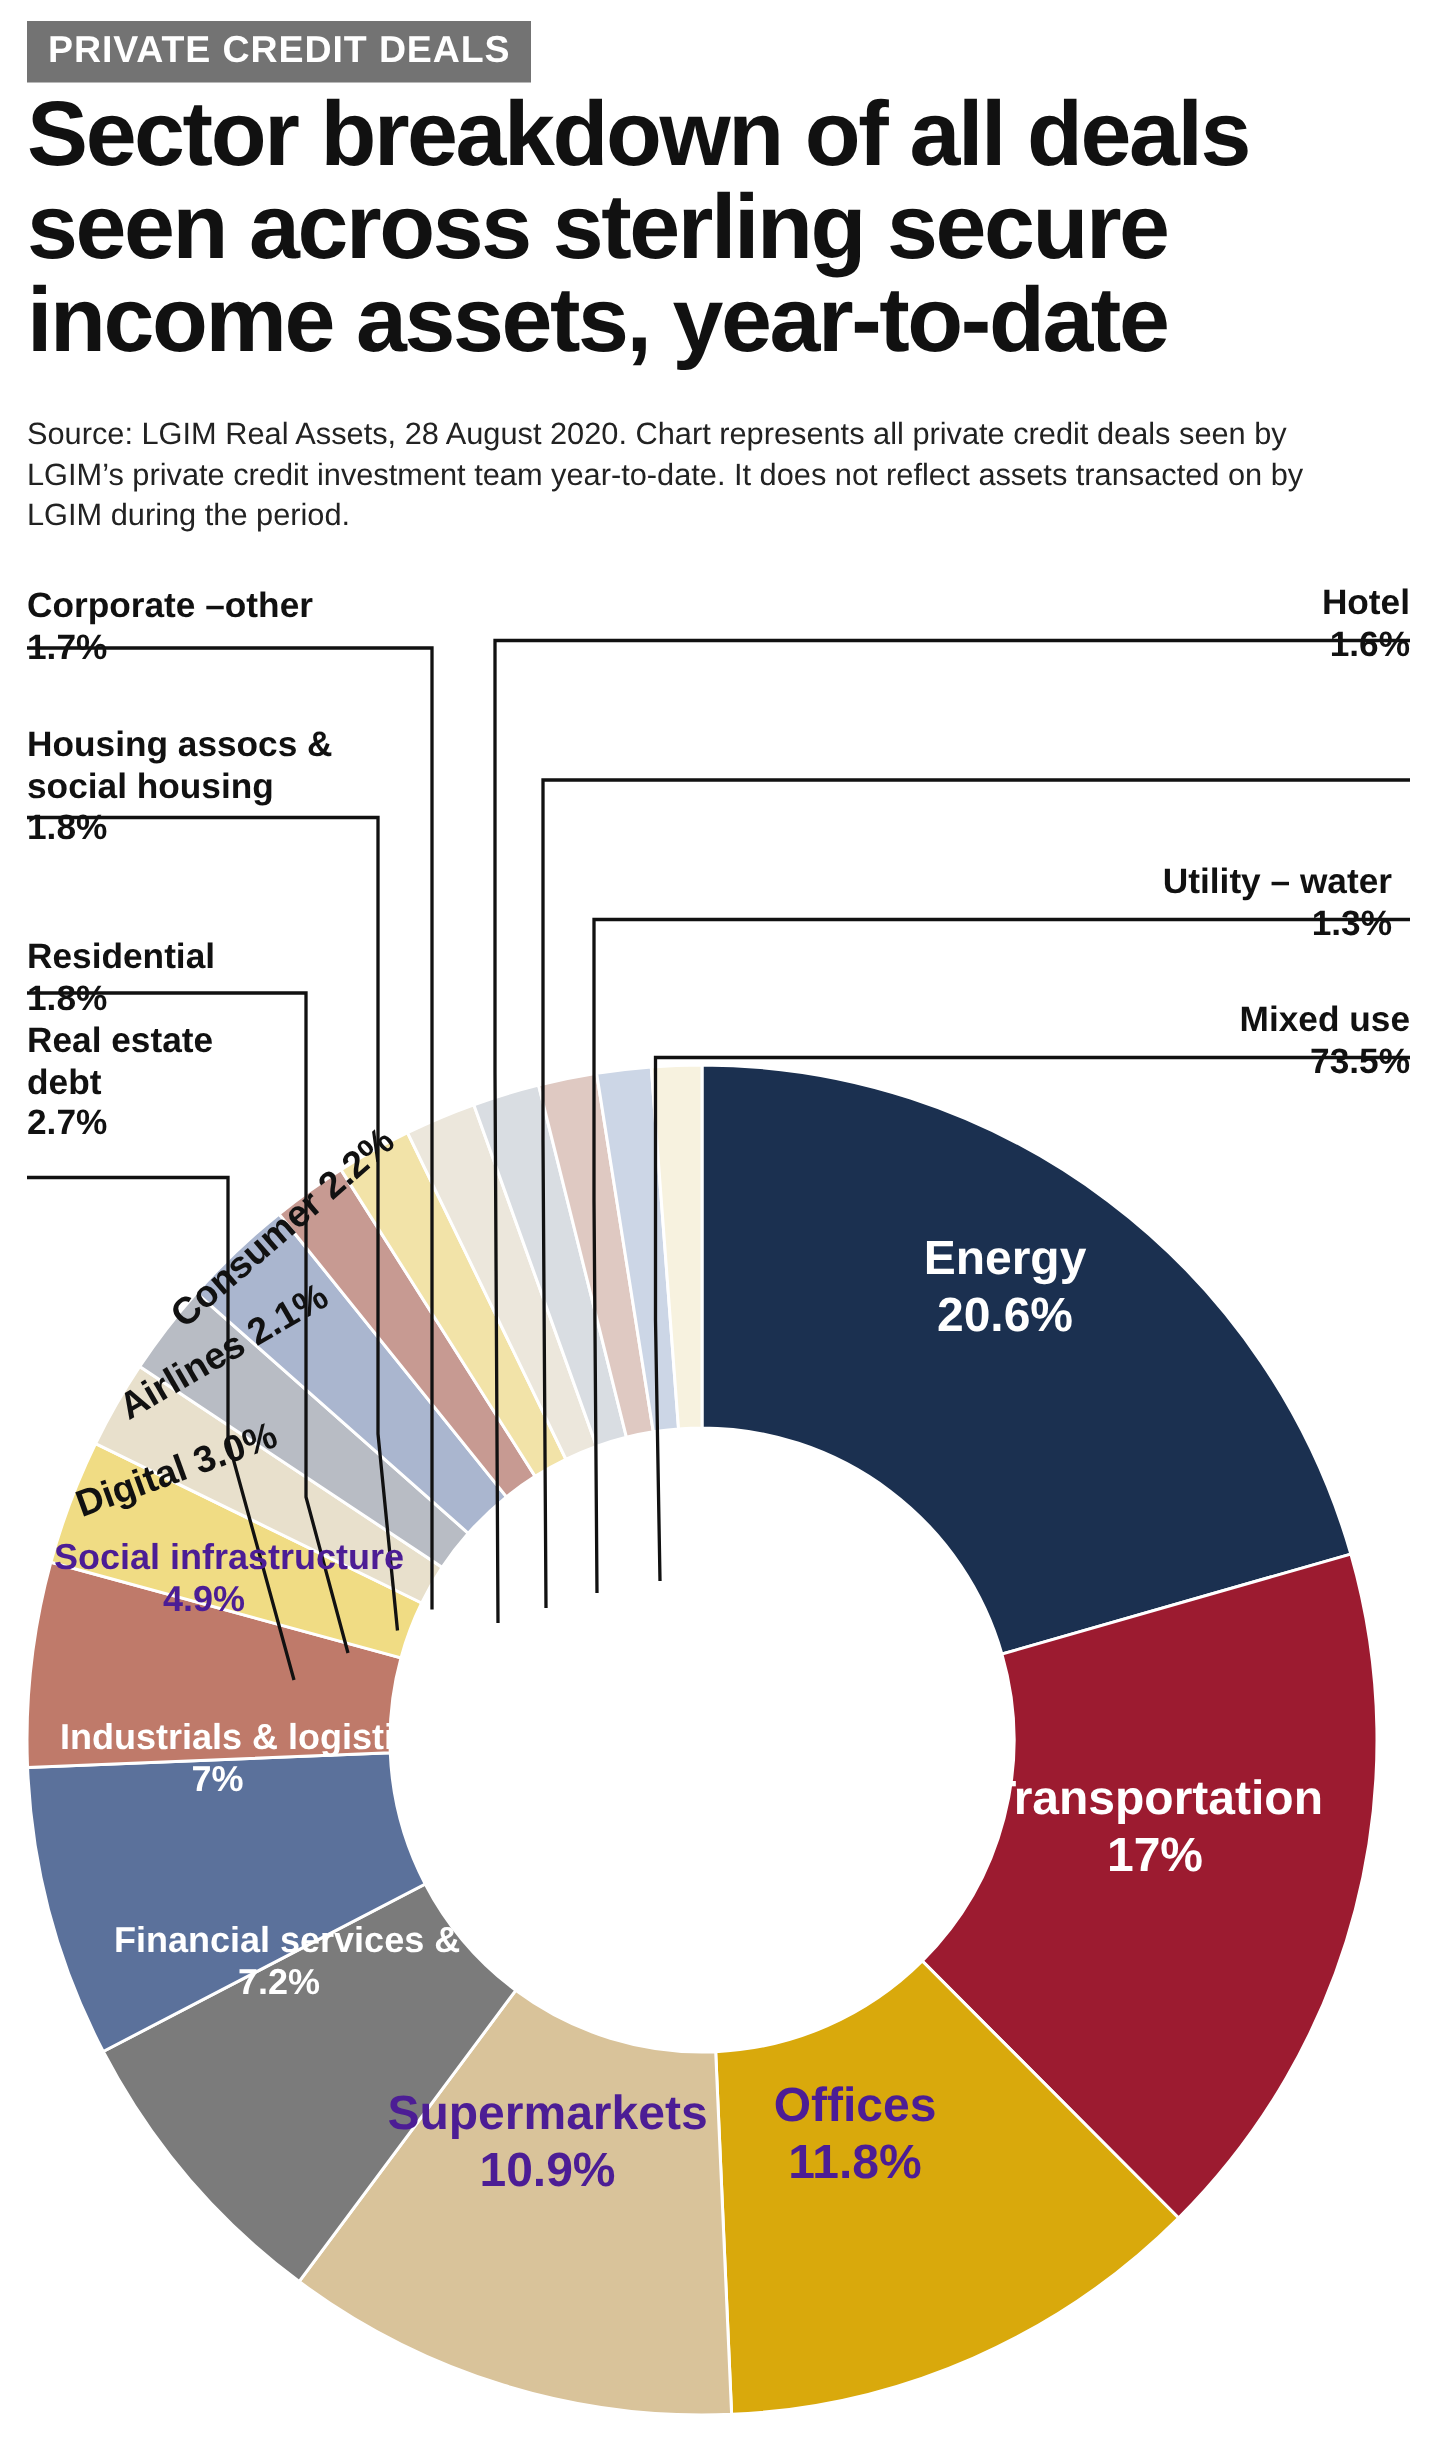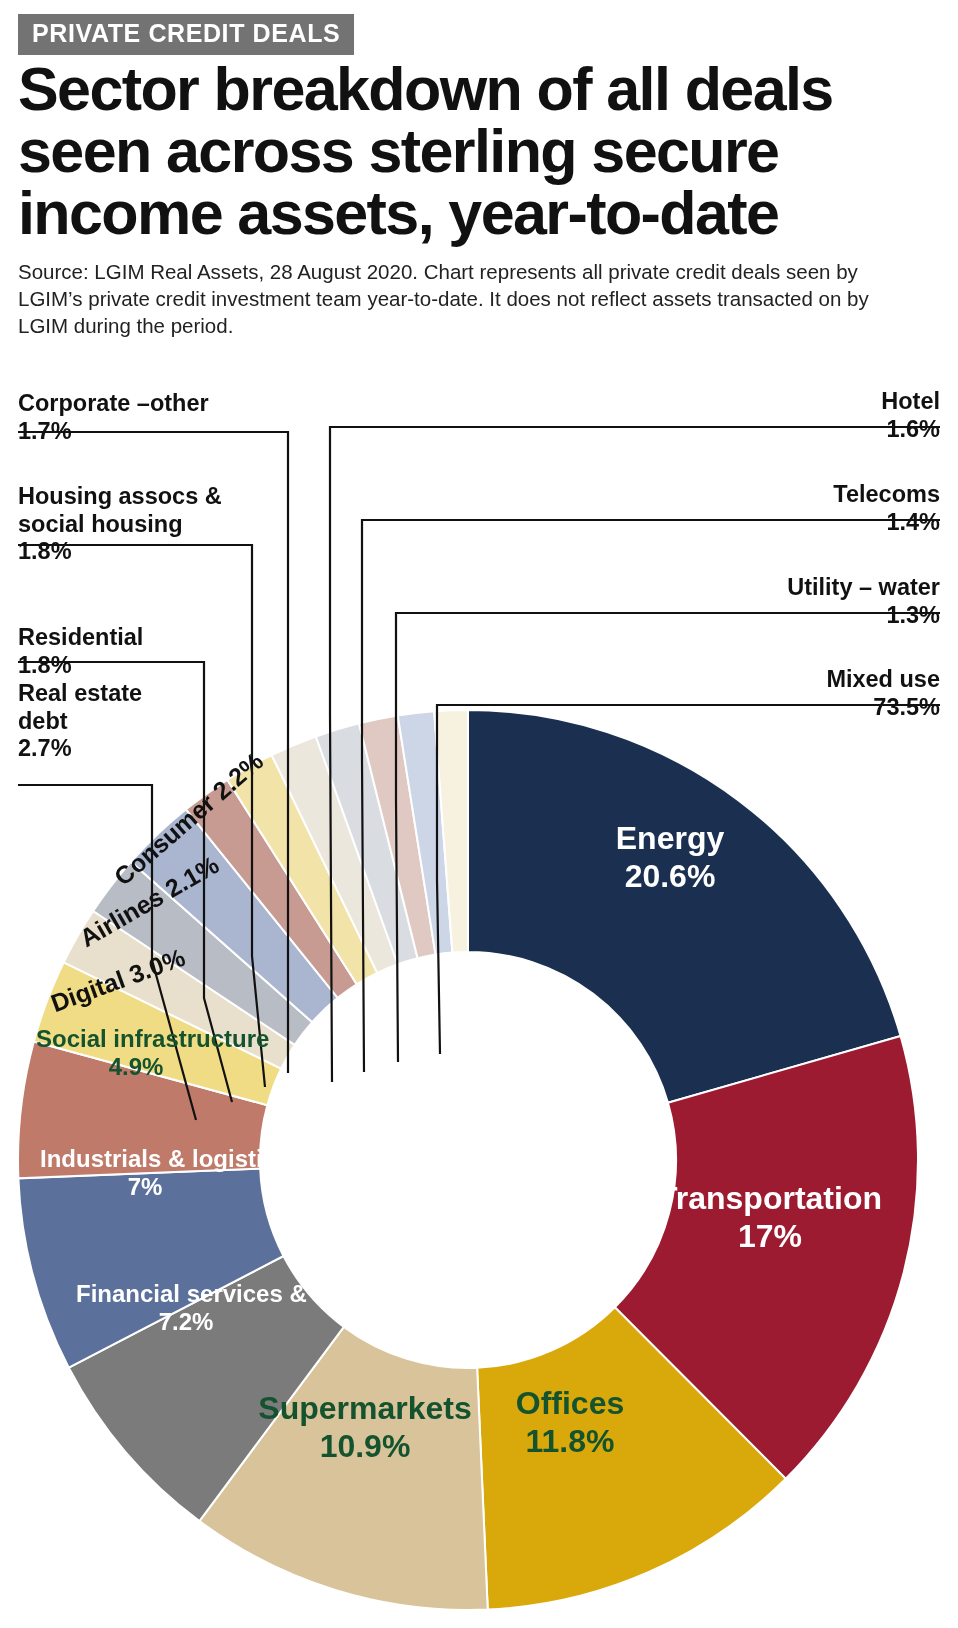--- a/index.html
+++ b/index.html
@@ -34,21 +34,21 @@
     width: 900px;
     font-size: 61px;
     font-weight: bold;
     line-height: 1.02;
     letter-spacing: -1.6px;
     color: #111111;
   }
   .source {
     position: absolute;
     left: 18px;
-    top: 258px;
+    top: 276px;
     width: 880px;
     font-size: 20.5px;
     line-height: 1.32;
     color: #222222;
   }
 
   
   #chart-area {
     position: absolute;
     left: 0;
@@ -94,21 +94,21 @@
   
   .slabel {
     position: absolute;
     font-size: 32px;
     font-weight: bold;
     line-height: 1.18;
     text-align: center;
     white-space: nowrap;
   }
   .slabel.white { color: #ffffff; }
-  .slabel.dark { color: #14532d; }
+  .slabel.dark { color: #4c1d95; }
 </style>
 </head>
 <body>
 
 <div class="kicker">PRIVATE CREDIT DEALS</div>
 <div class="headline">Sector breakdown of all deals seen across sterling secure income assets, year-to-date</div>
 <div class="source">Source: LGIM Real Assets, 28 August 2020. Chart represents all private credit deals seen by LGIM’s private credit investment team year-to-date. It does not reflect assets transacted on by LGIM during the period.</div>
 
 <div id="chart-area">
 
@@ -164,25 +164,21 @@
   </div>
   <div class="olabel" style="left:18px; top:320px; width:136px;">
     <span>Real estate debt</span>
     <span class="val">2.7%</span>
   </div>
 
   <div class="olabel right" style="right:18px; top:28px; width:300px;">
     <span>Hotel</span>
     <span class="val">1.6%</span>
   </div>
-  <div class="olabel right" style="right:18px; top:121px; width:300px;">
-    <span>Telecoms</span>
-    <span class="val">1.4%</span>
-  </div>
-  <div class="olabel right" style="right:18px; top:214px; width:300px;">
+  <div class="olabel right" style="right:30px; top:214px; width:300px;">
     <span>Utility – water</span>
     <span class="val">1.3%</span>
   </div>
   <div class="olabel right" style="right:18px; top:306px; width:300px;">
     <span>Mixed use</span>
     <span class="val">73.5%</span>
   </div>
 
   <div class="rlabel" style="left:118px; top:506px; transform:rotate(-41deg);">Consumer 2.2%</div>
   <div class="rlabel" style="left:82px; top:566px; transform:rotate(-30deg);">Airlines 2.1%</div>

